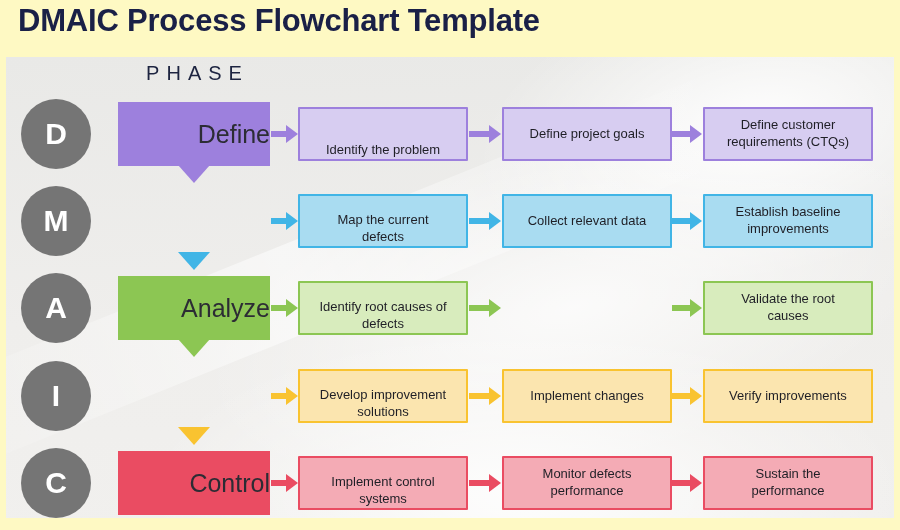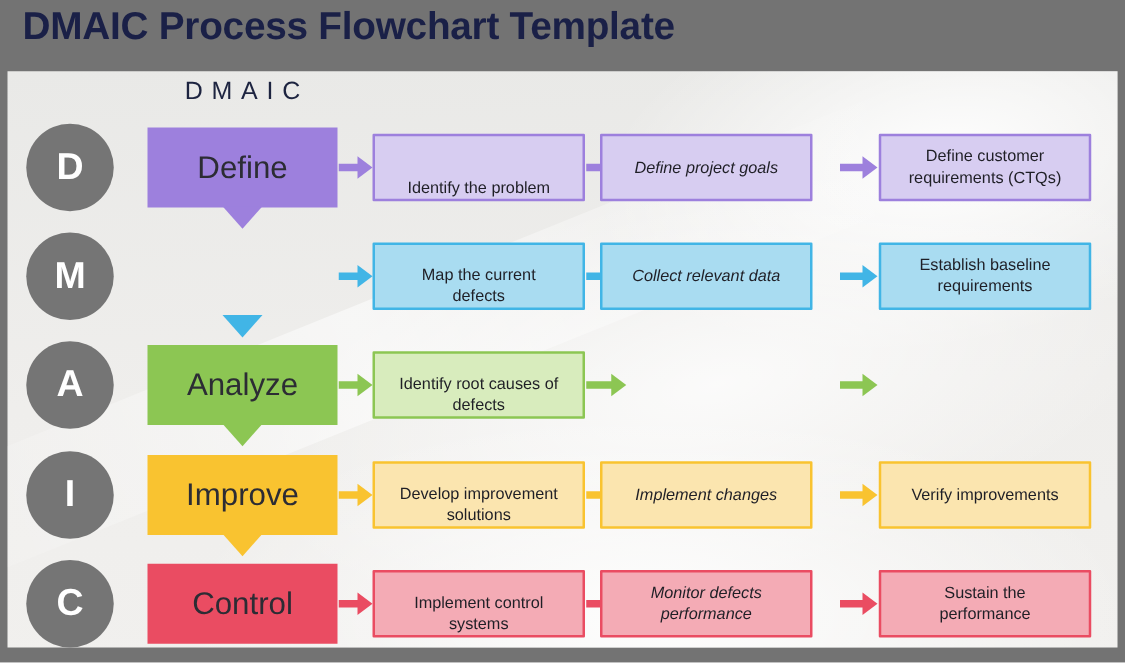--- a/index.html
+++ b/index.html
@@ -1,16 +1,16 @@
 <!DOCTYPE html>
 <html><head>
 <meta charset="utf-8">
 <style>
   html,body{margin:0;padding:0;background:#fff;}
-  .page{position:relative;width:900px;height:530px;background:#737373;overflow:hidden;
+  .page{position:relative;width:900px;height:530px;background:#fef9c3;overflow:hidden;
         font-family:"Liberation Sans",sans-serif;}
 
   .title{position:absolute;left:18px;top:3px;font-size:31px;font-weight:bold;
          color:#1a2047;letter-spacing:-0.2px;}
 
   
   .canvas-bg{position:absolute;left:6px;top:57px;width:888px;height:461px;
              background:linear-gradient(178deg,#e9e9e7 0%,#efeeec 55%,#f1f0ee 100%);
              overflow:hidden;}
   .swirl{position:absolute;border-radius:50%;}
@@ -32,56 +32,56 @@
   .r1{top:186px;--main:#41b5e6;--light:#a9dcf1;}
   .r2{top:273px;--main:#8cc653;--light:#d8ecbd;}
   .r3{top:361px;--main:#f9c330;--light:#fbe5af;}
   .r4{top:448px;--main:#ea4c62;--light:#f4abb5;}
 
   .circle{position:absolute;left:21px;top:0;width:70px;height:70px;border-radius:50%;
           background:#757575;color:#fff;display:flex;align-items:center;justify-content:center;
           font-size:30px;font-weight:bold;}
 
   .phase{position:absolute;left:118px;top:3px;width:152px;height:64px;background:var(--main);
-         display:flex;align-items:center;justify-content:center;font-size:25px;color:#2c2c34;}
+         display:flex;align-items:center;justify-content:flex-end;font-size:25px;color:#2c2c34;}
 
   .tail{position:absolute;left:178px;top:66px;width:0;height:0;z-index:3;
         border-left:16px solid transparent;border-right:16px solid transparent;
         border-top:18px solid var(--main);}
 
   .arrow{position:absolute;top:26px;height:18px;}
   .a1{left:271px;width:27px;}
   .a2{left:469px;width:32px;}
   .a3{left:672px;width:30px;}
   .arrow .shaft{position:absolute;left:0;top:6px;height:6px;width:calc(100% - 11px);background:var(--main);}
   .arrow .head{position:absolute;right:0;top:0;width:0;height:0;
                border-top:9px solid transparent;border-bottom:9px solid transparent;
                border-left:12px solid var(--main);}
 
   .step{position:absolute;top:8px;width:170px;height:54px;box-sizing:border-box;
         background:var(--light);border:2px solid var(--main);border-radius:1px;
         display:flex;align-items:center;justify-content:center;text-align:center;
         font-size:13px;line-height:1.3;color:#1f1f26;padding:0 16px;}
-  .s1{left:298px;align-items:flex-end;} .s2{left:480px;font-style:italic;} .s3{left:703px;}
+  .s1{left:298px;align-items:flex-end;} .s2{left:502px;} .s3{left:703px;}
 </style>
 </head>
 <body>
 
 <div class="page">
 
   <div class="title">DMAIC Process Flowchart Template</div>
 
   <div class="canvas-bg">
     <div class="swirl sw1"></div>
     <div class="swirl sw2"></div>
     <div class="swirl sw3"></div>
     <div class="swirl sw4"></div>
   </div>
 
-  <div class="col-header">DMAIC</div>
+  <div class="col-header">PHASE</div>
 
   <div class="row r0">
     <div class="circle">
       <span>D</span>
     </div>
     <div class="phase">
       <span>Define</span>
     </div>
     <div class="tail"></div>
     <div class="arrow a1">
@@ -124,21 +124,21 @@
       <div class="head"></div>
     </div>
     <div class="step s2">
       <span>Collect relevant data</span>
     </div>
     <div class="arrow a3">
       <div class="shaft"></div>
       <div class="head"></div>
     </div>
     <div class="step s3">
-      <span>Establish baseline requirements</span>
+      <span>Establish baseline improvements</span>
     </div>
   </div>
 
   <div class="row r2">
     <div class="circle">
       <span>A</span>
     </div>
     <div class="phase">
       <span>Analyze</span>
     </div>
@@ -151,28 +151,28 @@
       <span>Identify root causes of defects</span>
     </div>
     <div class="arrow a2">
       <div class="shaft"></div>
       <div class="head"></div>
     </div>
     <div class="arrow a3">
       <div class="shaft"></div>
       <div class="head"></div>
     </div>
+    <div class="step s3">
+      <span>Validate the root causes</span>
+    </div>
   </div>
 
   <div class="row r3">
     <div class="circle">
       <span>I</span>
-    </div>
-    <div class="phase">
-      <span>Improve</span>
     </div>
     <div class="tail"></div>
     <div class="arrow a1">
       <div class="shaft"></div>
       <div class="head"></div>
     </div>
     <div class="step s1">
       <span>Develop improvement solutions</span>
     </div>
     <div class="arrow a2">

